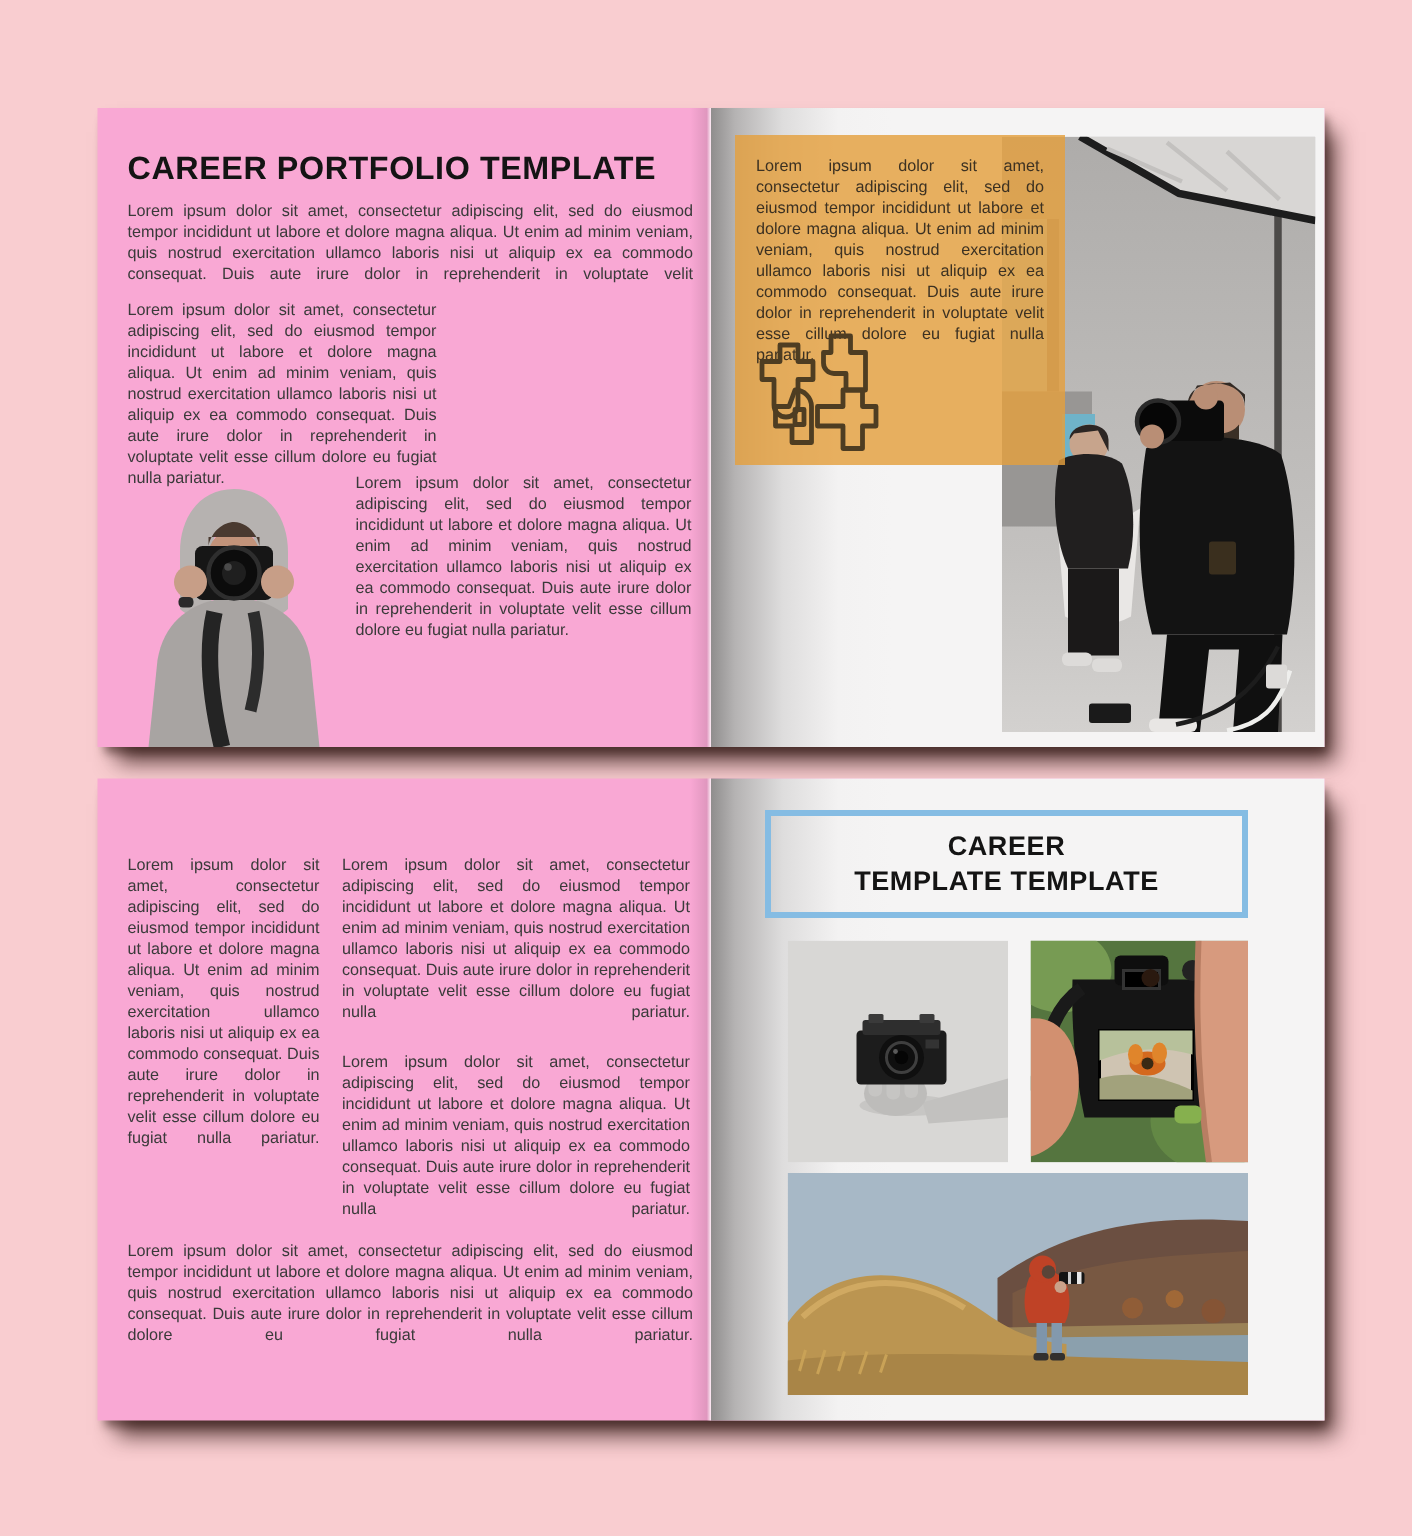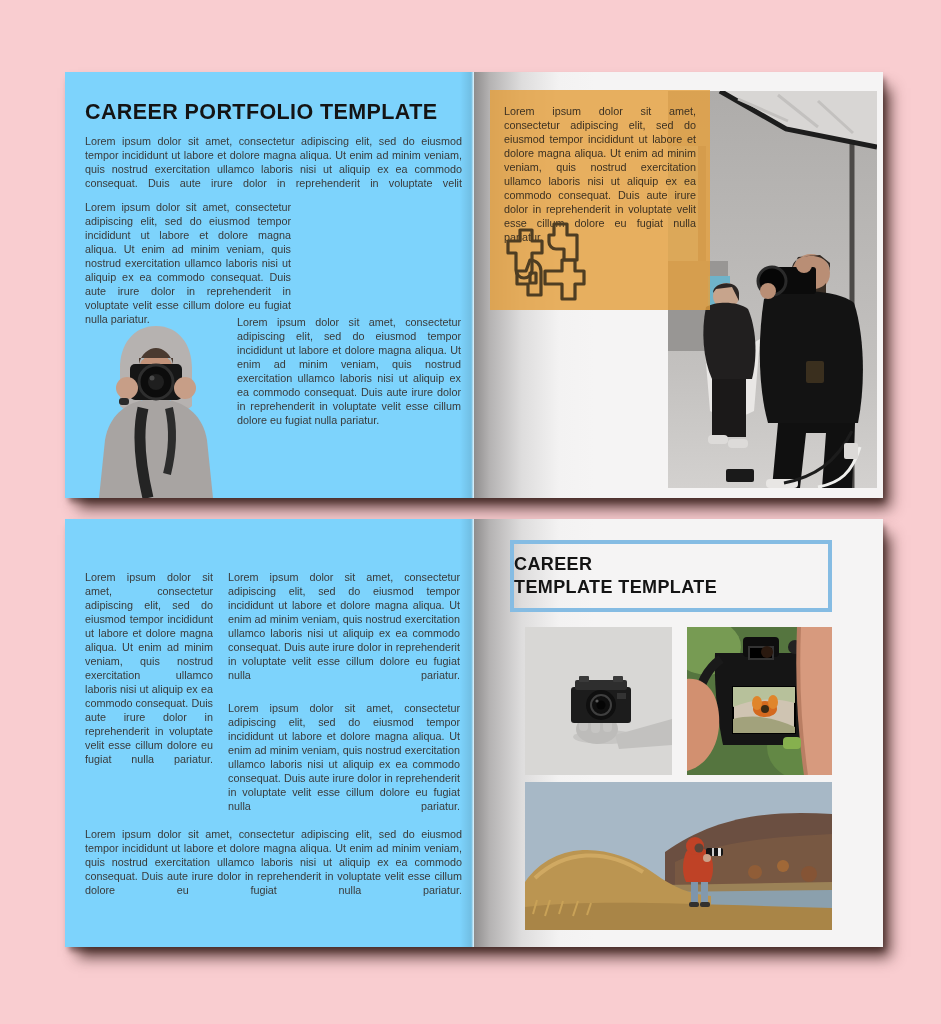--- a/index.html
+++ b/index.html
@@ -1,18 +1,18 @@
 <!DOCTYPE html>
 <html><head>
 <meta charset="utf-8">
 <style>
   html,body{margin:0;padding:0;background:#f9cdd0;}
   .screen{position:relative;width:941px;height:1024px;background:#f9cdd0;overflow:hidden;
           font-family:"Liberation Sans",sans-serif;}
-  .spread{position:absolute;left:65px;width:818px;background:#7dd3fc;
+  .spread{position:absolute;left:65px;width:818px;background:#f9a8d4;
           box-shadow:10px 13px 14px -3px rgba(48,22,18,.78),3px 5px 6px -1px rgba(48,22,18,.5);}
   #spread-top{top:72px;height:426px;}
   #spread-bottom{top:519px;height:428px;}
   .page{position:absolute;top:0;height:100%;width:409px;}
   .page.left{left:0;}
   .page.right{left:409px;
       background:linear-gradient(90deg,#8f8d8d 0px,#b5b3b3 16px,#dedddd 48px,#f3f2f2 85px,#f5f4f4 120px);}
   .page.left::after{content:"";position:absolute;right:0;top:0;bottom:0;width:14px;
       background:linear-gradient(90deg,rgba(0,0,0,0) 0,rgba(0,0,0,.10) 80%,rgba(255,255,255,.8) 100%);}
   .para{position:absolute;font-size:10.8px;line-height:1.3;color:#3a3a3a;}
@@ -20,21 +20,21 @@
   .just-last{text-align:justify;text-align-last:justify;}
   .main-title{position:absolute;left:20px;top:28px;font-size:21.5px;font-weight:bold;
       letter-spacing:.4px;color:#141414;white-space:nowrap;}
   .accent-box{position:absolute;left:16px;top:18px;width:220px;height:220px;
       background:rgba(228,160,62,.82);z-index:3;}
   .accent-box .para{position:absolute;left:14px;top:14px;width:192px;color:#3c3122;}
   .brand-logo{position:absolute;left:12px;top:128px;width:92px;height:84px;}
   .photo{position:absolute;overflow:hidden;}
   .photo svg{display:block;width:100%;height:100%;}
   .title-box{position:absolute;left:36px;top:21px;width:314px;height:64px;
-      border:4px solid #85bce3;display:flex;flex-direction:column;align-items:flex-start;
+      border:4px solid #85bce3;display:flex;flex-direction:column;align-items:center;
       justify-content:center;z-index:3;}
   .title-box .line{font-size:18px;font-weight:bold;color:#141414;line-height:1.3;
       letter-spacing:.4px;white-space:nowrap;}
 </style>
 </head>
 <body>
 
 <div class="screen">
 
   <div class="spread" id="spread-top">

